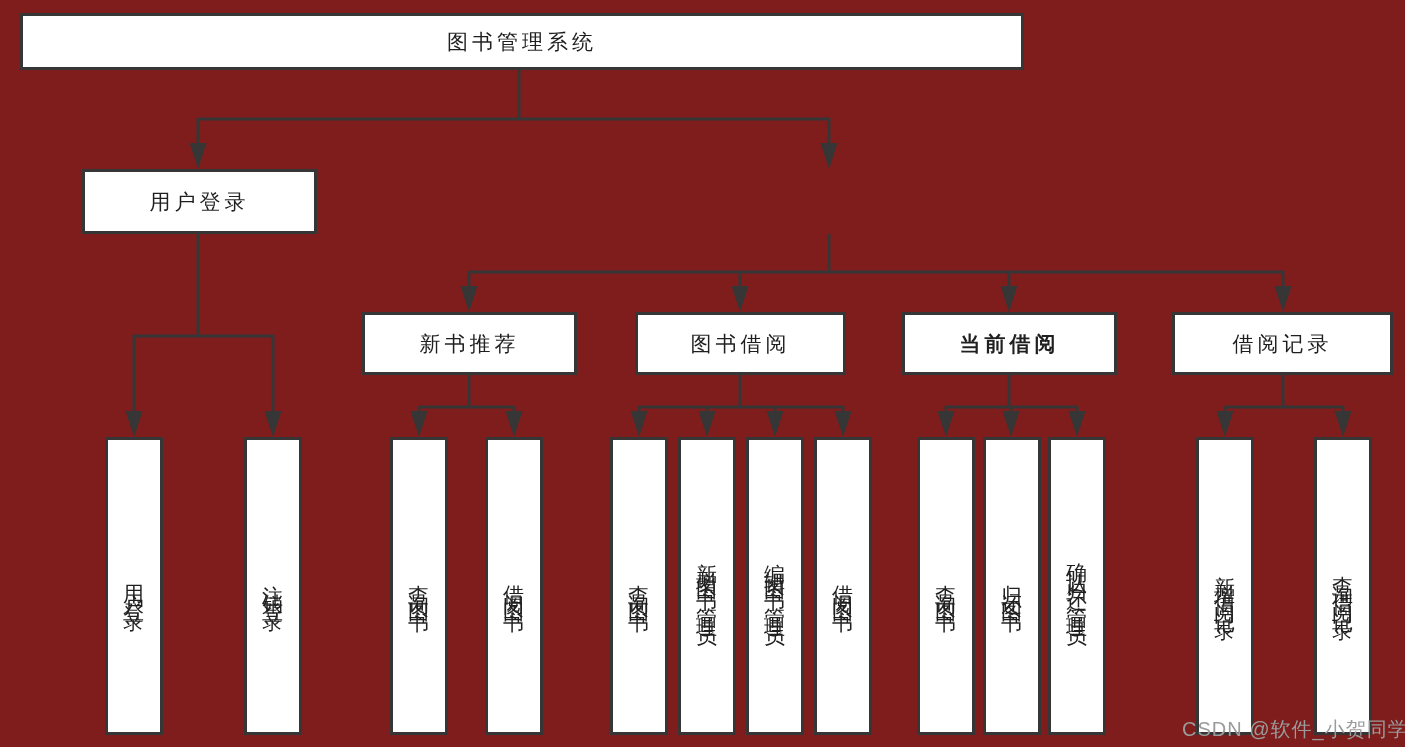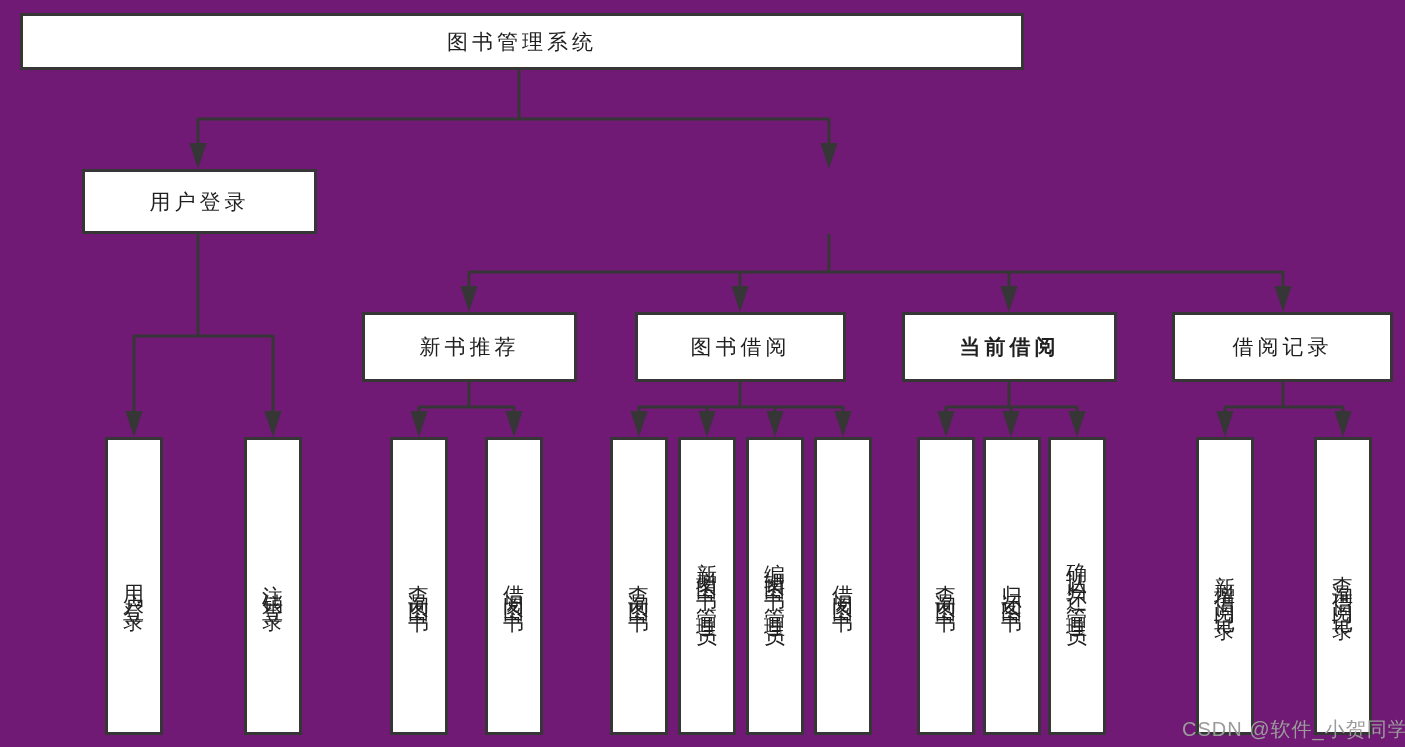--- a/index.html
+++ b/index.html
@@ -5,21 +5,21 @@
   html, body {
     margin: 0;
     padding: 0;
     background: #ffffff;
     font-family: "Liberation Sans", "DejaVu Sans", sans-serif;
   }
   #canvas {
     position: relative;
     width: 1405px;
     height: 747px;
-    background: #701a75;
+    background: #7f1d1d;
     overflow: hidden;
     color: #1f1f1f;
   }
   #wires {
     position: absolute;
     left: 0; top: 0;
     width: 1405px;
     height: 747px;
   }
   .node {
@@ -32,21 +32,21 @@
     justify-content: center;
     font-size: 21px;
     letter-spacing: 4px;
     color: #1f1f1f;
     text-align: center;
   }
   .node .hlabel { white-space: nowrap; }
   .root   { left: 20px;  top: 13px;  width: 1004px; height: 57px; }
   .lv1a   { left: 82px;  top: 169px; width: 235px;  height: 65px; }
   .lv1b   { left: 711px; top: 169px; width: 236px;  height: 65px; }
-  .lv2    { top: 312px; height: 70px; }
+  .lv2    { top: 312px; height: 63px; }
   .lv2a   { left: 362px;  width: 215px; }
   .lv2b   { left: 635px;  width: 211px; }
   .lv2c   { left: 902px;  width: 215px; font-weight: bold; }
   .lv2d   { left: 1172px; width: 221px; align-items: center; }
   .leaf   { top: 437px; height: 298px; width: 58px; }
   .vtext {
     writing-mode: vertical-rl;
     text-orientation: mixed;
     font-size: 21px;
     letter-spacing: 9px;

